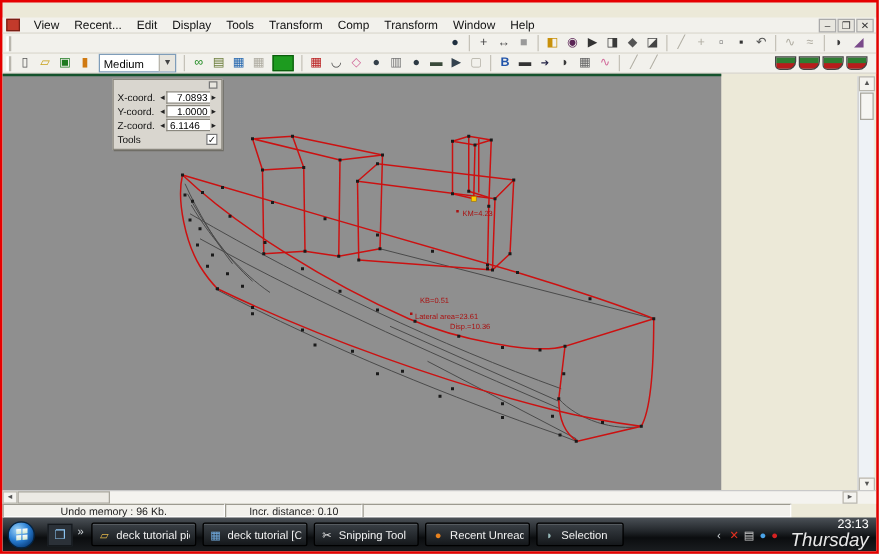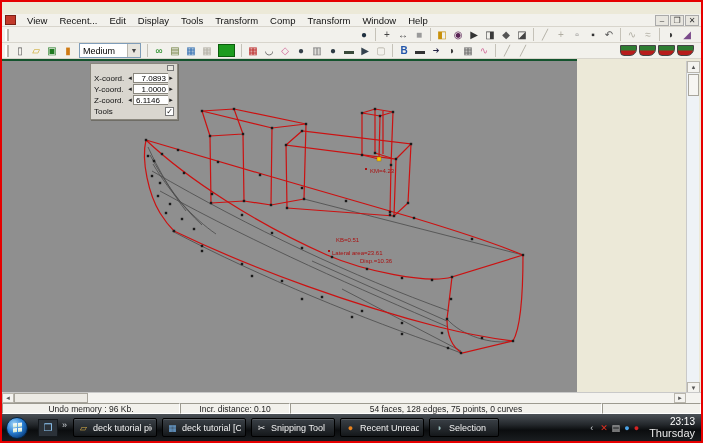--- a/index.html
+++ b/index.html
@@ -50,39 +50,39 @@
   .coord .cap { height:7px; position:relative; }
   .coord .pin { position:absolute; right:0; top:0; width:7px; height:6px; border:1px solid #777; background:#e8e6df; }
   .crow { display:flex; align-items:center; height:10px; margin-top:1px; }
   .crow .lab { width:33px; color:#111; }
   .crow .sp { font-size:7px; color:#222; width:6px; text-align:center; }
   .crow .field { flex:1; background:#fff; border:1px solid #8a877e; border-right:none; height:10px; font-size:8px; padding:0 2px; display:flex; align-items:center; }
   .crow .field.r { justify-content:flex-end; }
   .cbx { margin-left:auto; width:9px; height:9px; background:#fff; border:1px solid #777; font-size:8px; line-height:8px; text-align:center; color:#222; }
 
   
-  .statusbar { position:absolute; left:0; top:401px; width:699px; height:11px; background:#f2f1ec; display:flex; font-size:8.5px; color:#222; }
+  .statusbar { position:absolute; left:0; top:401px; width:631px; height:11px; background:#f2f1ec; display:flex; font-size:8.5px; color:#222; }
   .spanel { border:1px solid; border-color:#9c9a90 #fff #fff #9c9a90; height:11px; display:flex; align-items:center; justify-content:center; }
 
   
   .taskbar { position:absolute; left:0; top:412px; width:699px; height:27px; background:linear-gradient(#4b5157 0%,#23272b 40%,#0b0d0f 60%,#1a1d20 100%); display:flex; align-items:center; padding:0 4px; }
   .orb { width:22px; height:22px; border-radius:50%; background:radial-gradient(circle at 35% 30%, #9fd4f7, #2a7fd4 45%, #0a3f7e 80%); border:1px solid #06233f; display:flex; align-items:center; justify-content:center; }
   .orb .flag { width:9px; height:9px; display:grid; grid-template-columns:4px 4px; grid-template-rows:4px 4px; gap:1px; transform:skewY(-6deg); }
   .orb .flag i { background:linear-gradient(#fdfdfd,#cfe8cf); }
   .ql { width:20px; height:18px; margin-left:10px; background:#2b3138; border:1px solid #14181c; display:flex; align-items:center; justify-content:center; color:#8fc7f5; font-size:10px; }
   .more { color:#cfd4d8; font-size:9px; margin:0 6px 6px 4px; }
   .taskbtn { height:19px; width:84px; margin-right:5px; background:linear-gradient(#3a4046,#15181b); border:1px solid #000; border-radius:2px; display:flex; align-items:center; padding:0 4px; color:#f2f2f2; font-size:9px; box-shadow:inset 0 1px 0 rgba(255,255,255,.15); }
   .taskbtn .lbl { white-space:nowrap; overflow:hidden; }
   .tico { width:11px; height:10px; margin-right:4px; flex:0 0 auto; display:flex; align-items:center; justify-content:center; font-size:9px; }
   .tray { margin-left:auto; display:flex; align-items:center; }
   .tray .coll { color:#cfd4d8; font-size:9px; margin-right:5px; }
   .trayico { font-size:9px; margin:0 2px; }
   .clock { text-align:right; color:#fff; margin-left:8px; margin-right:2px; line-height:1.1; }
   .clock .time { font-size:10px; }
-  .clock .day { font-size:11px; color:#e8e8e8; }
+  .clock .day { font-size:15px; color:#e8e8e8;font-style:italic; }
 </style>
 </head>
 <body>
 
 <div class="screen">
  <div class="win">
 
 
   <div class="menubar">
     <span class="appico2"></span>
@@ -341,21 +341,20 @@
 
   <div class="hscroll">
     <div class="btn" style="left:0">◄</div>
     <div class="thumb"></div>
     <div class="btn" style="right:15px">►</div>
   </div>
 
   <div class="statusbar">
     <div class="spanel" style="width:178px">Undo memory : 96 Kb.</div>
     <div class="spanel" style="width:110px">Incr. distance: 0.10</div>
-    <div class="spanel" style="width:312px">54 faces, 128 edges, 75 points, 0 curves</div>
     <div class="spanel" style="flex:1"></div>
   </div>
 
   <div class="taskbar">
     <div class="orb">
       <div class="flag">
             <i></i>
             <i></i>
             <i></i>
             <i></i>

